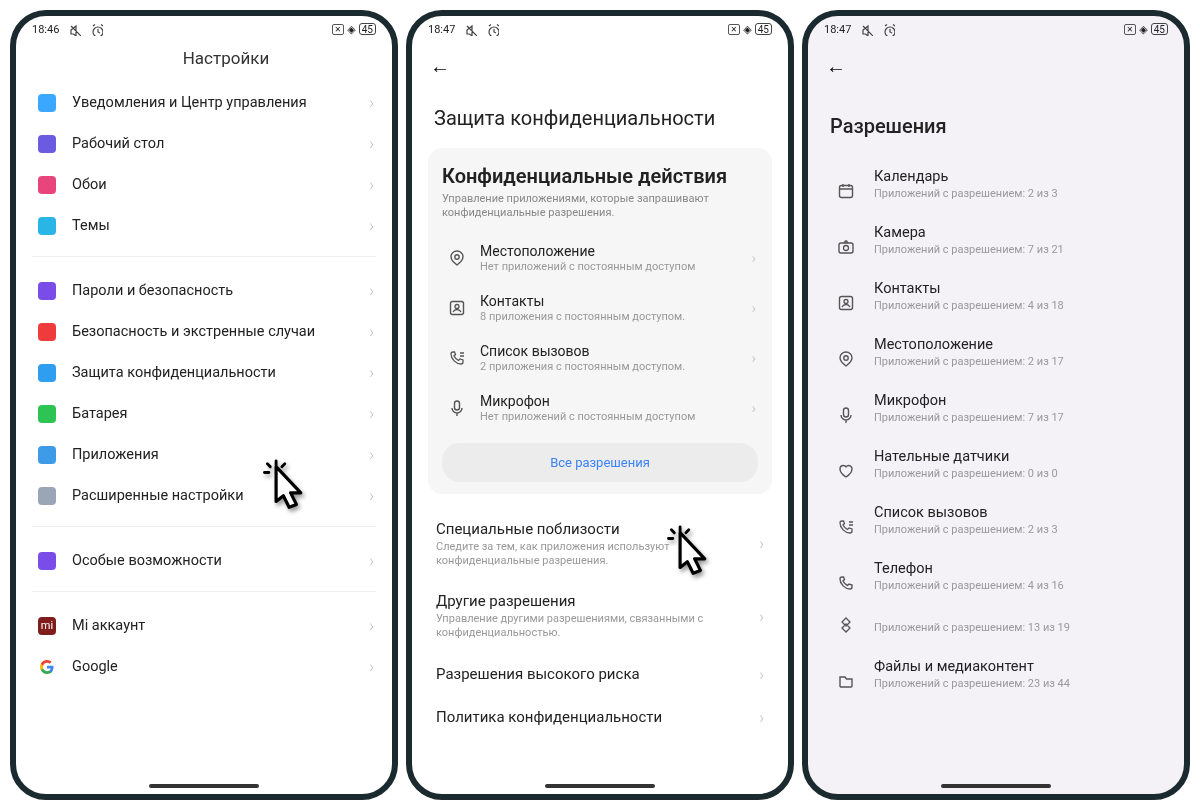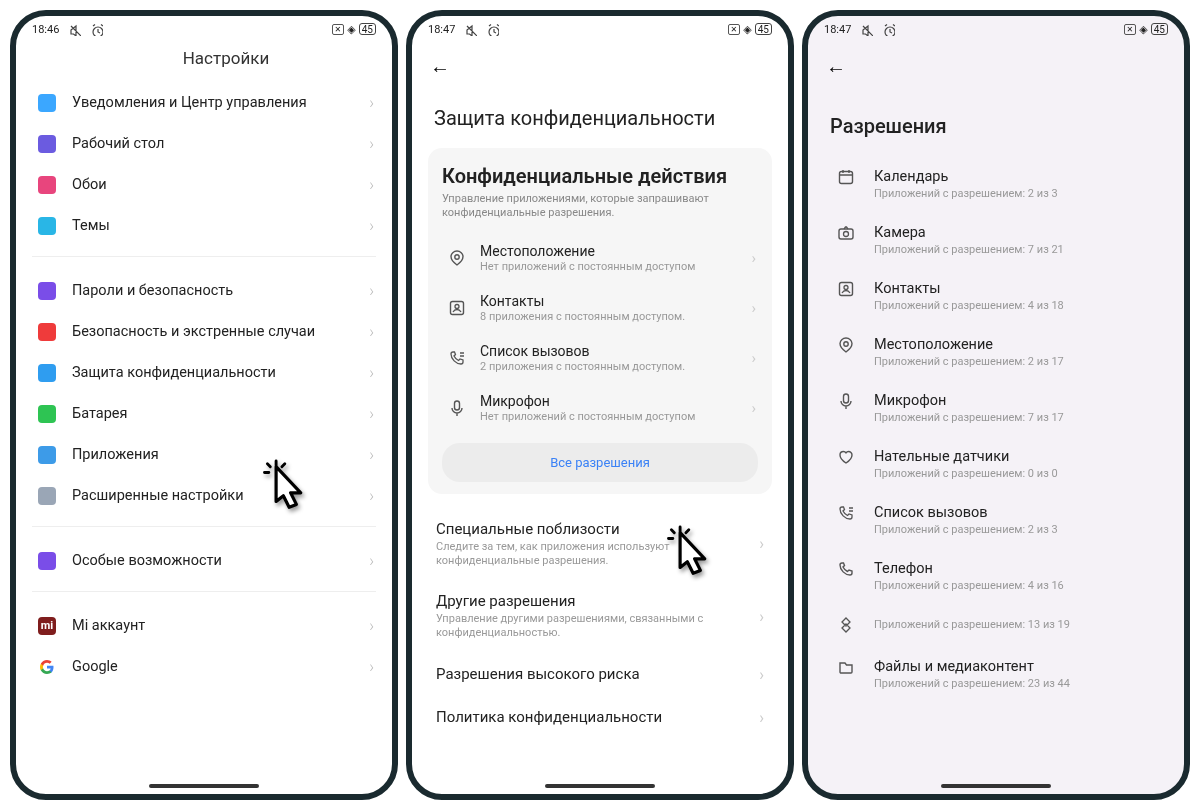--- a/index.html
+++ b/index.html
@@ -134,21 +134,21 @@
   }
   .section-row { padding: 12px 14px; cursor: pointer; display:flex; align-items:center; }
   .section-row .texts { flex:1; }
   .section-row .t1 { font-size: 15px; color: #222; }
   .section-row .t2 { font-size: 11px; color: #999; margin-top: 2px; line-height: 1.3; }
   .section-row .chev { color: #ccc; font-size: 16px; }
 
   
   .perm-row {
     display: flex;
-    align-items: flex-start;
+    align-items: flex-end;
     padding: 12px 14px;
     cursor: pointer;
   }
   .perm-row .icon-box { width: 28px; margin-right: 14px; flex-shrink:0; display:flex; justify-content:center; }
   .perm-row .texts { flex: 1; }
   .perm-row .t1 { font-size: 14.5px; color: #222; }
   .perm-row .t2 { font-size: 11px; color: #999; margin-top: 2px; }
 
   
   .pointer {
@@ -331,21 +331,21 @@
       <div class="row">
       <div class="icon-box">
           <div class="ci" style="background:#7a4de8"></div>
         </div>
       <div class="label">Особые возможности</div>
       <div class="chev">›</div>
       </div>
       <div class="group-sep"></div>
       <div class="row">
       <div class="icon-box">
-          <div class="ci" style="background:#7f1d1d;color:#fff;font-size:11px;font-weight:700;display:flex;align-items:center;justify-content:center">mi</div>
+          <div class="ci" style="background:#7f1d1d;color:#fff;font-size:11px;font-weight:400;display:flex;align-items:center;justify-content:center">mi</div>
         </div>
       <div class="label">Mi аккаунт</div>
       <div class="chev">›</div>
       </div>
       <div class="row">
       <div class="icon-box">
           <svg width="18" height="18" viewBox="0 0 18 18">
             <use href="#i-google"></use>
           </svg>
         </div>

